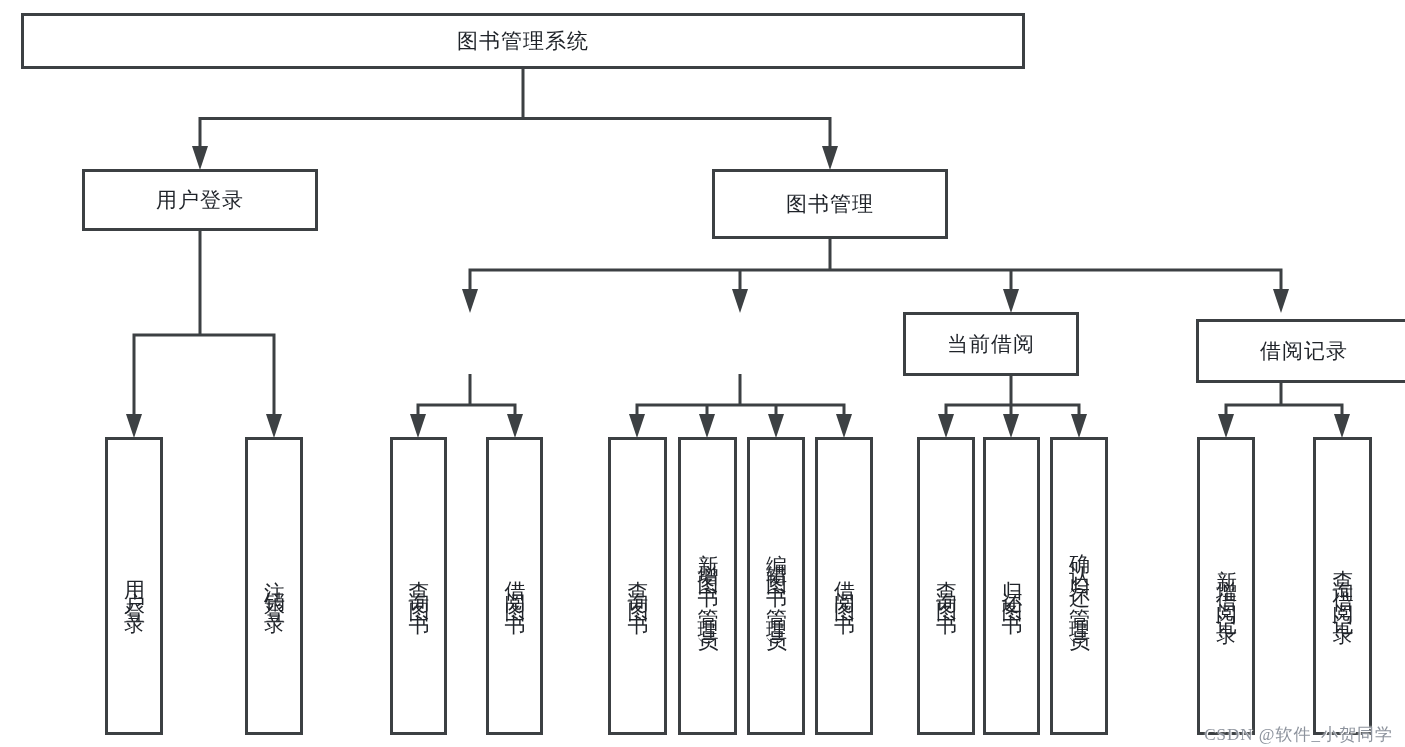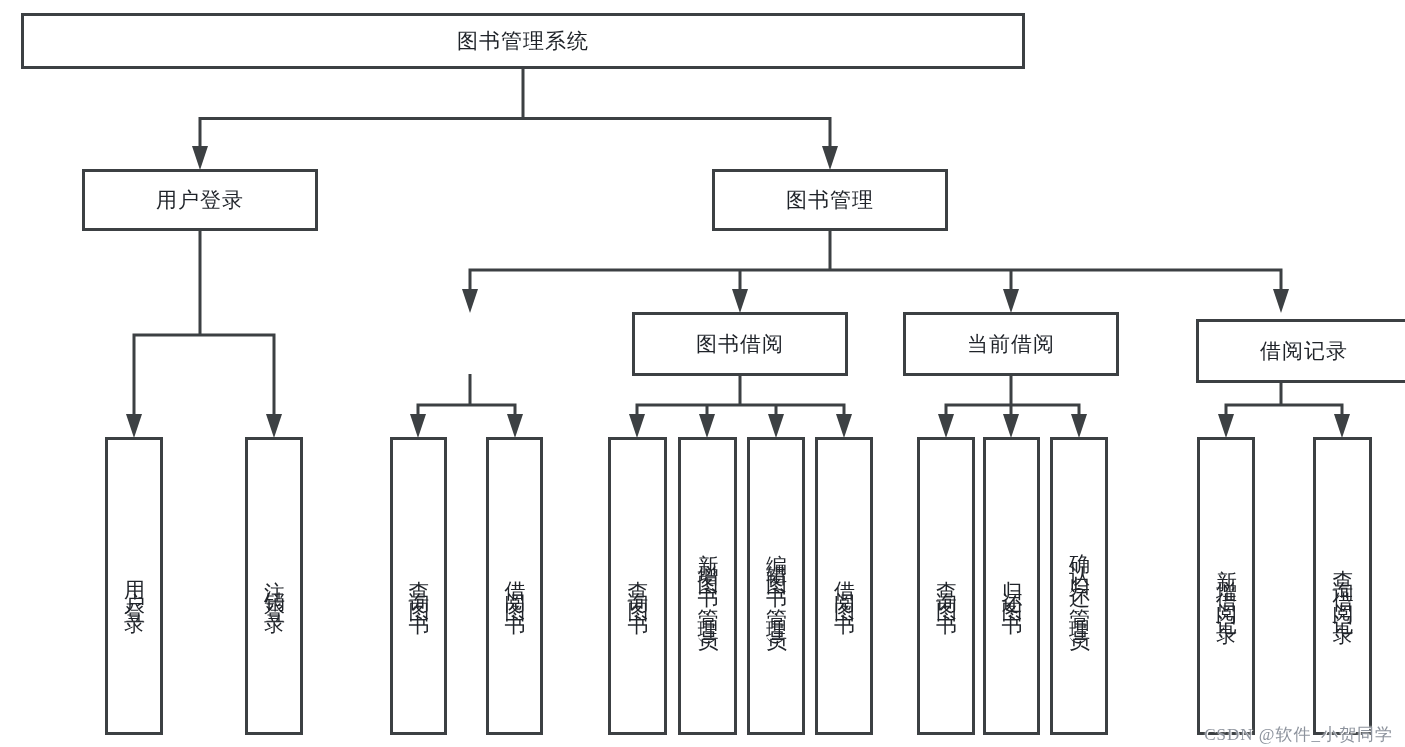--- a/index.html
+++ b/index.html
@@ -97,24 +97,23 @@
       <polygon points="1003,414 1019,414 1011,438"></polygon>
       <polygon points="1071,414 1087,414 1079,438"></polygon>
       <polygon points="1218,414 1234,414 1226,438"></polygon>
       <polygon points="1334,414 1350,414 1342,438"></polygon>
     </g>
   </svg>
 
   <div class="node" style="left:21px; top:13px; width:1004px; height:56px;">图书管理系统</div>
 
   <div class="node" style="left:82px; top:169px; width:236px; height:62px;">用户登录</div>
-  <div class="node" style="left:712px; top:169px; width:236px; height:62px;">图书管理</div>
+  <div class="node" style="left:712px; top:169px; width:236px; height:70px;">图书管理</div>
 
-  <div class="node" style="left:632px; top:312px; width:216px; height:64px;">图书借阅</div>
-  <div class="node" style="left:903px; top:312px; width:216px; height:64px;">当前借阅</div>
+  <div class="node" style="left:903px; top:312px; width:176px; height:64px;">当前借阅</div>
   <div class="node" style="left:1173px; top:319px; width:216px; height:64px;margin-left:23px;">借阅记录</div>
 
   <div class="node leaf" style="left:105px; width:58px;">
     <span class="vtext">用户登录</span>
   </div>
   <div class="node leaf" style="left:245px; width:58px;">
     <span class="vtext">注销登录</span>
   </div>
 
   <div class="node leaf" style="left:390px; width:57px;">

